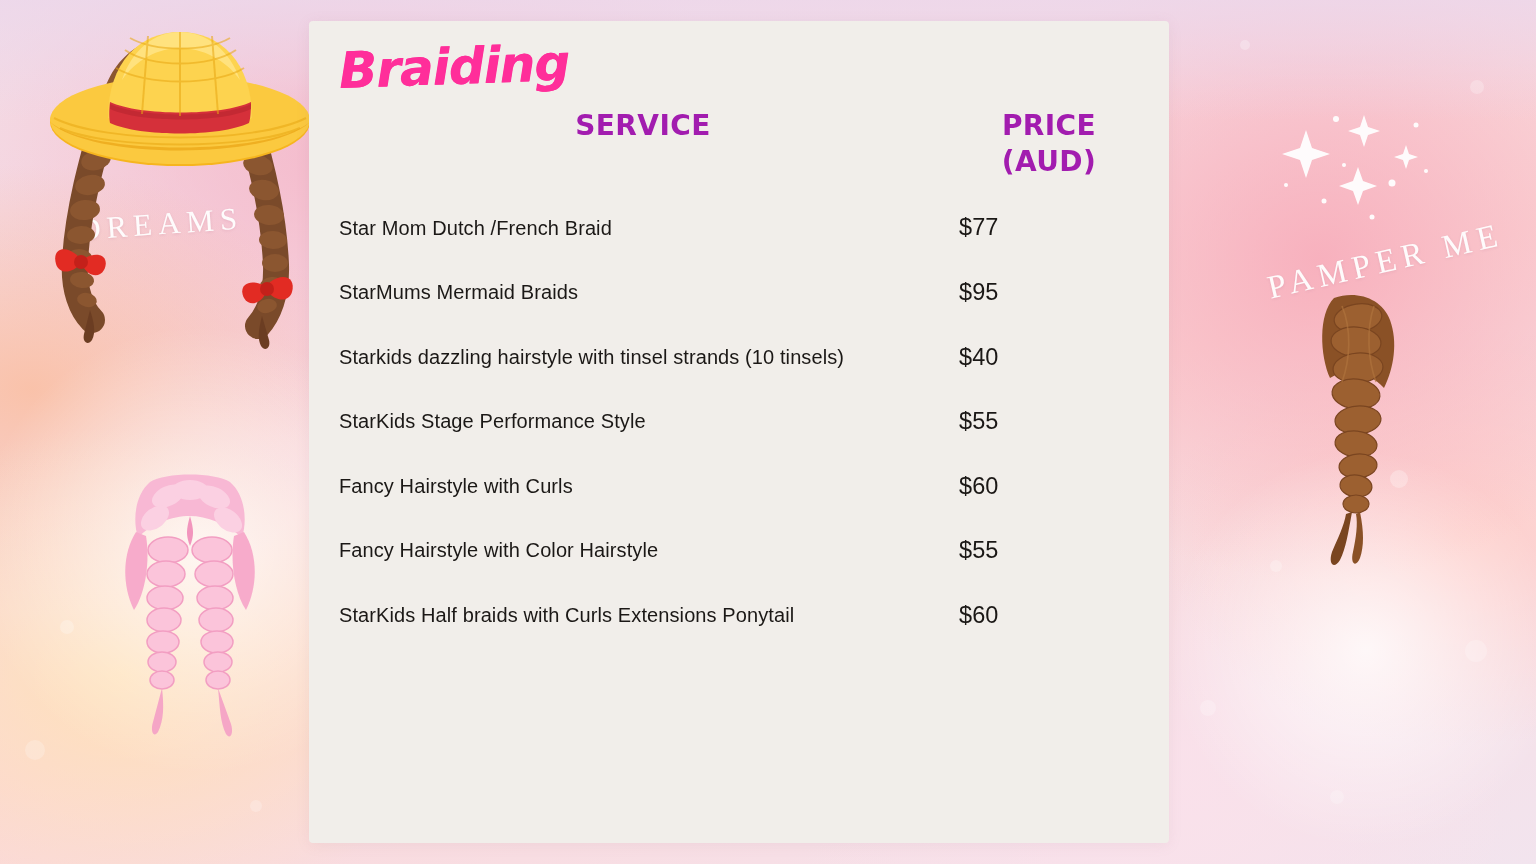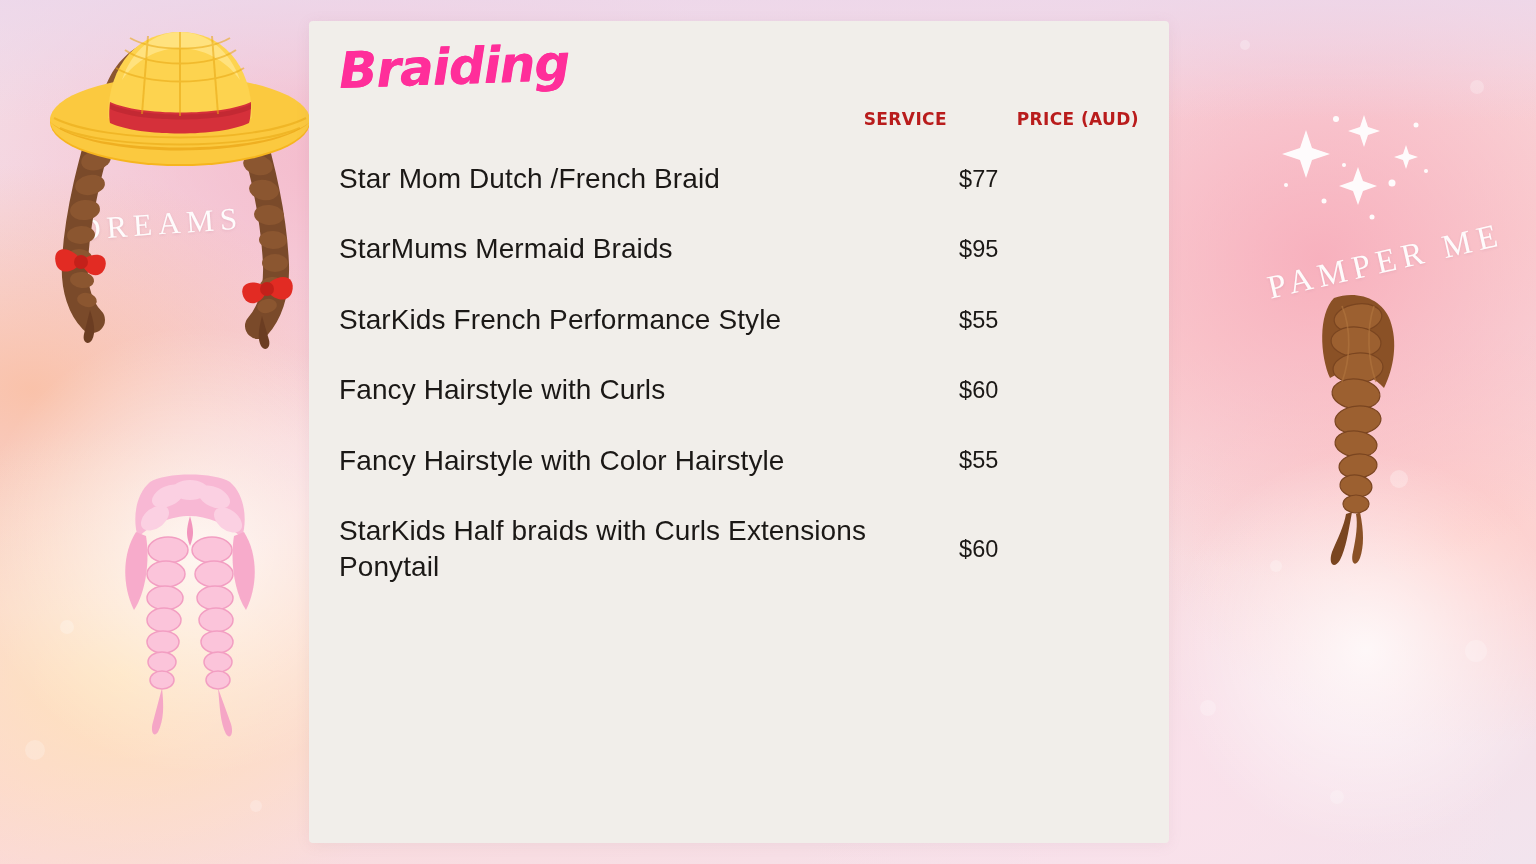--- a/index.html
+++ b/index.html
@@ -107,35 +107,35 @@
   }
 
   table.menu {
     width: 100%;
     border-collapse: collapse;
     margin-top: 6px;
   }
   table.menu th {
     font-family: "DejaVu Sans", sans-serif;
     font-weight: bold;
-    font-size: 17px;
-    color: #b91c1c;
+    font-size: 28px;
+    color: #a21caf;
     letter-spacing: 0.4px;
-    text-align: right;
+    text-align: center;
     padding: 4px 0 14px 16px;
     vertical-align: top;
     line-height: 1.32;
   }
   table.menu th.price-col,
   table.menu td.price-col {
     width: 180px;
     padding-left: 12px;
   }
   table.menu td {
-    font-size: 28px;
+    font-size: 20px;
     color: #1b1816;
     padding: 17px 0 17px 16px;
     vertical-align: middle;
     line-height: 1.3;
     letter-spacing: 0.1px;
   }
   table.menu td.price-col {
     font-size: 23.5px;
   }
 
@@ -329,21 +329,25 @@
     <tbody>
       <tr>
         <td>Star Mom Dutch /French Braid</td>
         <td class="price-col">$77</td>
       </tr>
       <tr>
         <td>StarMums Mermaid Braids</td>
         <td class="price-col">$95</td>
       </tr>
       <tr>
-        <td>StarKids French Performance Style</td>
+        <td>Starkids dazzling hairstyle with tinsel strands (10 tinsels)</td>
+        <td class="price-col">$40</td>
+      </tr>
+      <tr>
+        <td>StarKids Stage Performance Style</td>
         <td class="price-col">$55</td>
       </tr>
       <tr>
         <td>Fancy Hairstyle with Curls</td>
         <td class="price-col">$60</td>
       </tr>
       <tr>
         <td>Fancy Hairstyle with Color Hairstyle</td>
         <td class="price-col">$55</td>
       </tr>

